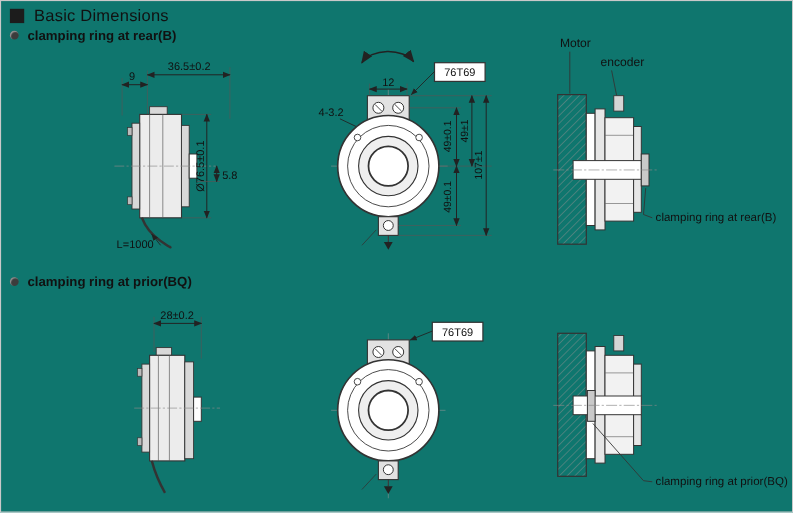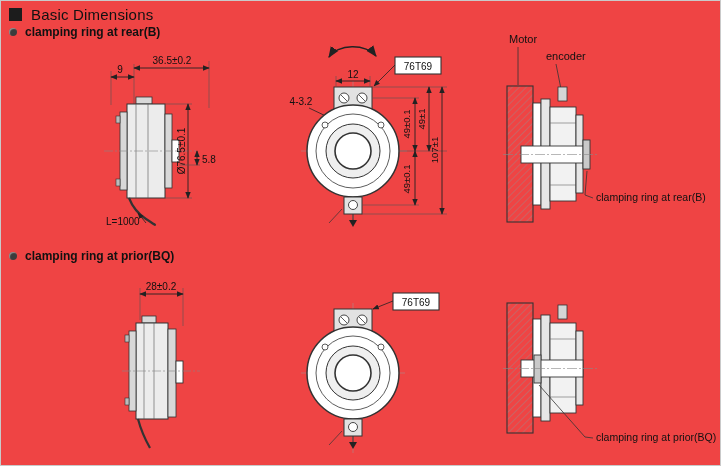--- a/index.html
+++ b/index.html
@@ -1,17 +1,17 @@
 <!DOCTYPE html>
 <html><head>
 <meta charset="utf-8">
 <style>
   * { margin:0; padding:0; box-sizing:border-box; }
   html,body { background:#fff; font-family:"Liberation Sans", sans-serif; }
-  .page { position:relative; width:721px; height:466px; background:#ef4444; border:1px solid #c9c9c9; overflow:hidden; }
+  .page { position:relative; width:721px; height:466px; background:#0f766e; border:1px solid #c9c9c9; overflow:hidden; }
   .header { position:absolute; left:8px; top:5px; display:flex; align-items:center; gap:9px; }
   .sq { width:13px; height:13px; background:#1c1c1c; flex:0 0 auto; }
   .title { font-size:15px; color:#111; letter-spacing:.2px; }
   .sec-label { position:absolute; display:flex; align-items:center; gap:8px; font-size:12px; font-weight:bold; color:#111; }
   .dot { width:8px; height:8px; border-radius:50%; background:#3c3c3c; box-shadow:inset 1px 1px 1px rgba(255,255,255,.45); flex:0 0 auto; }
   svg { position:absolute; overflow:visible; }
   svg text { font-family:"Liberation Sans", sans-serif; fill:#111; }
   .dim { font-size:10px; }
   .dim-s { font-size:9.5px; }
   .lbl { font-size:11px; }

